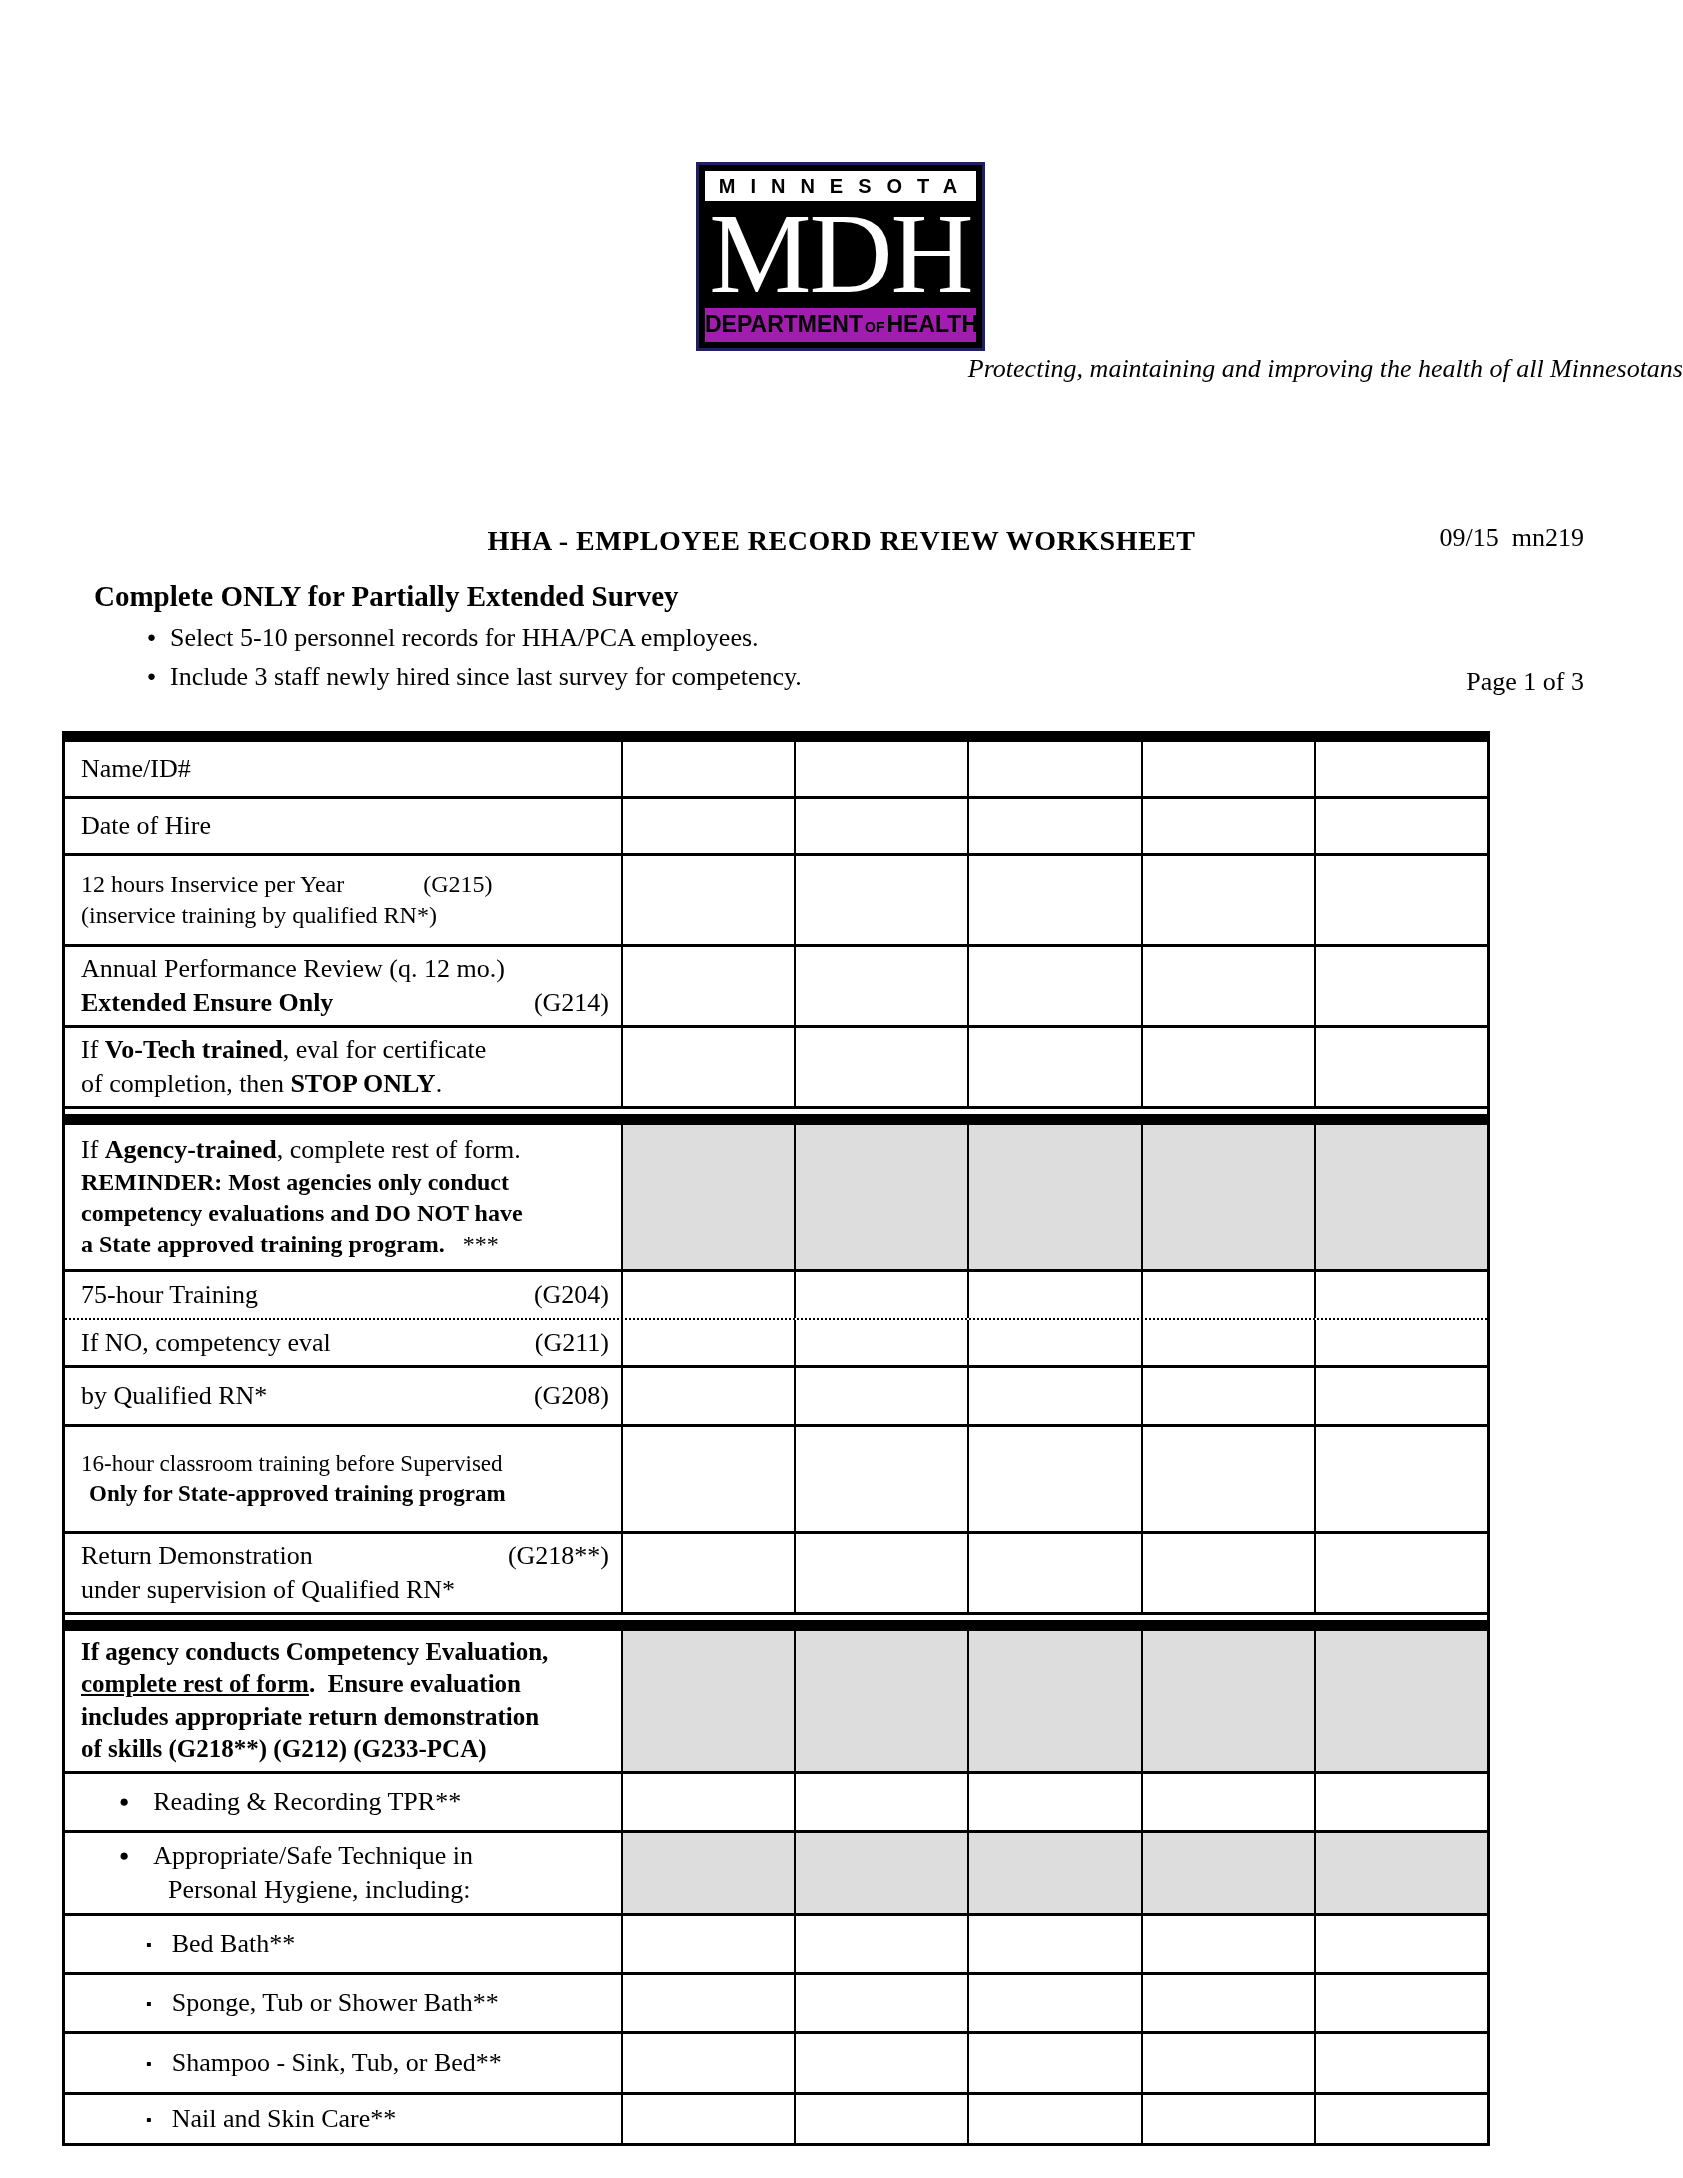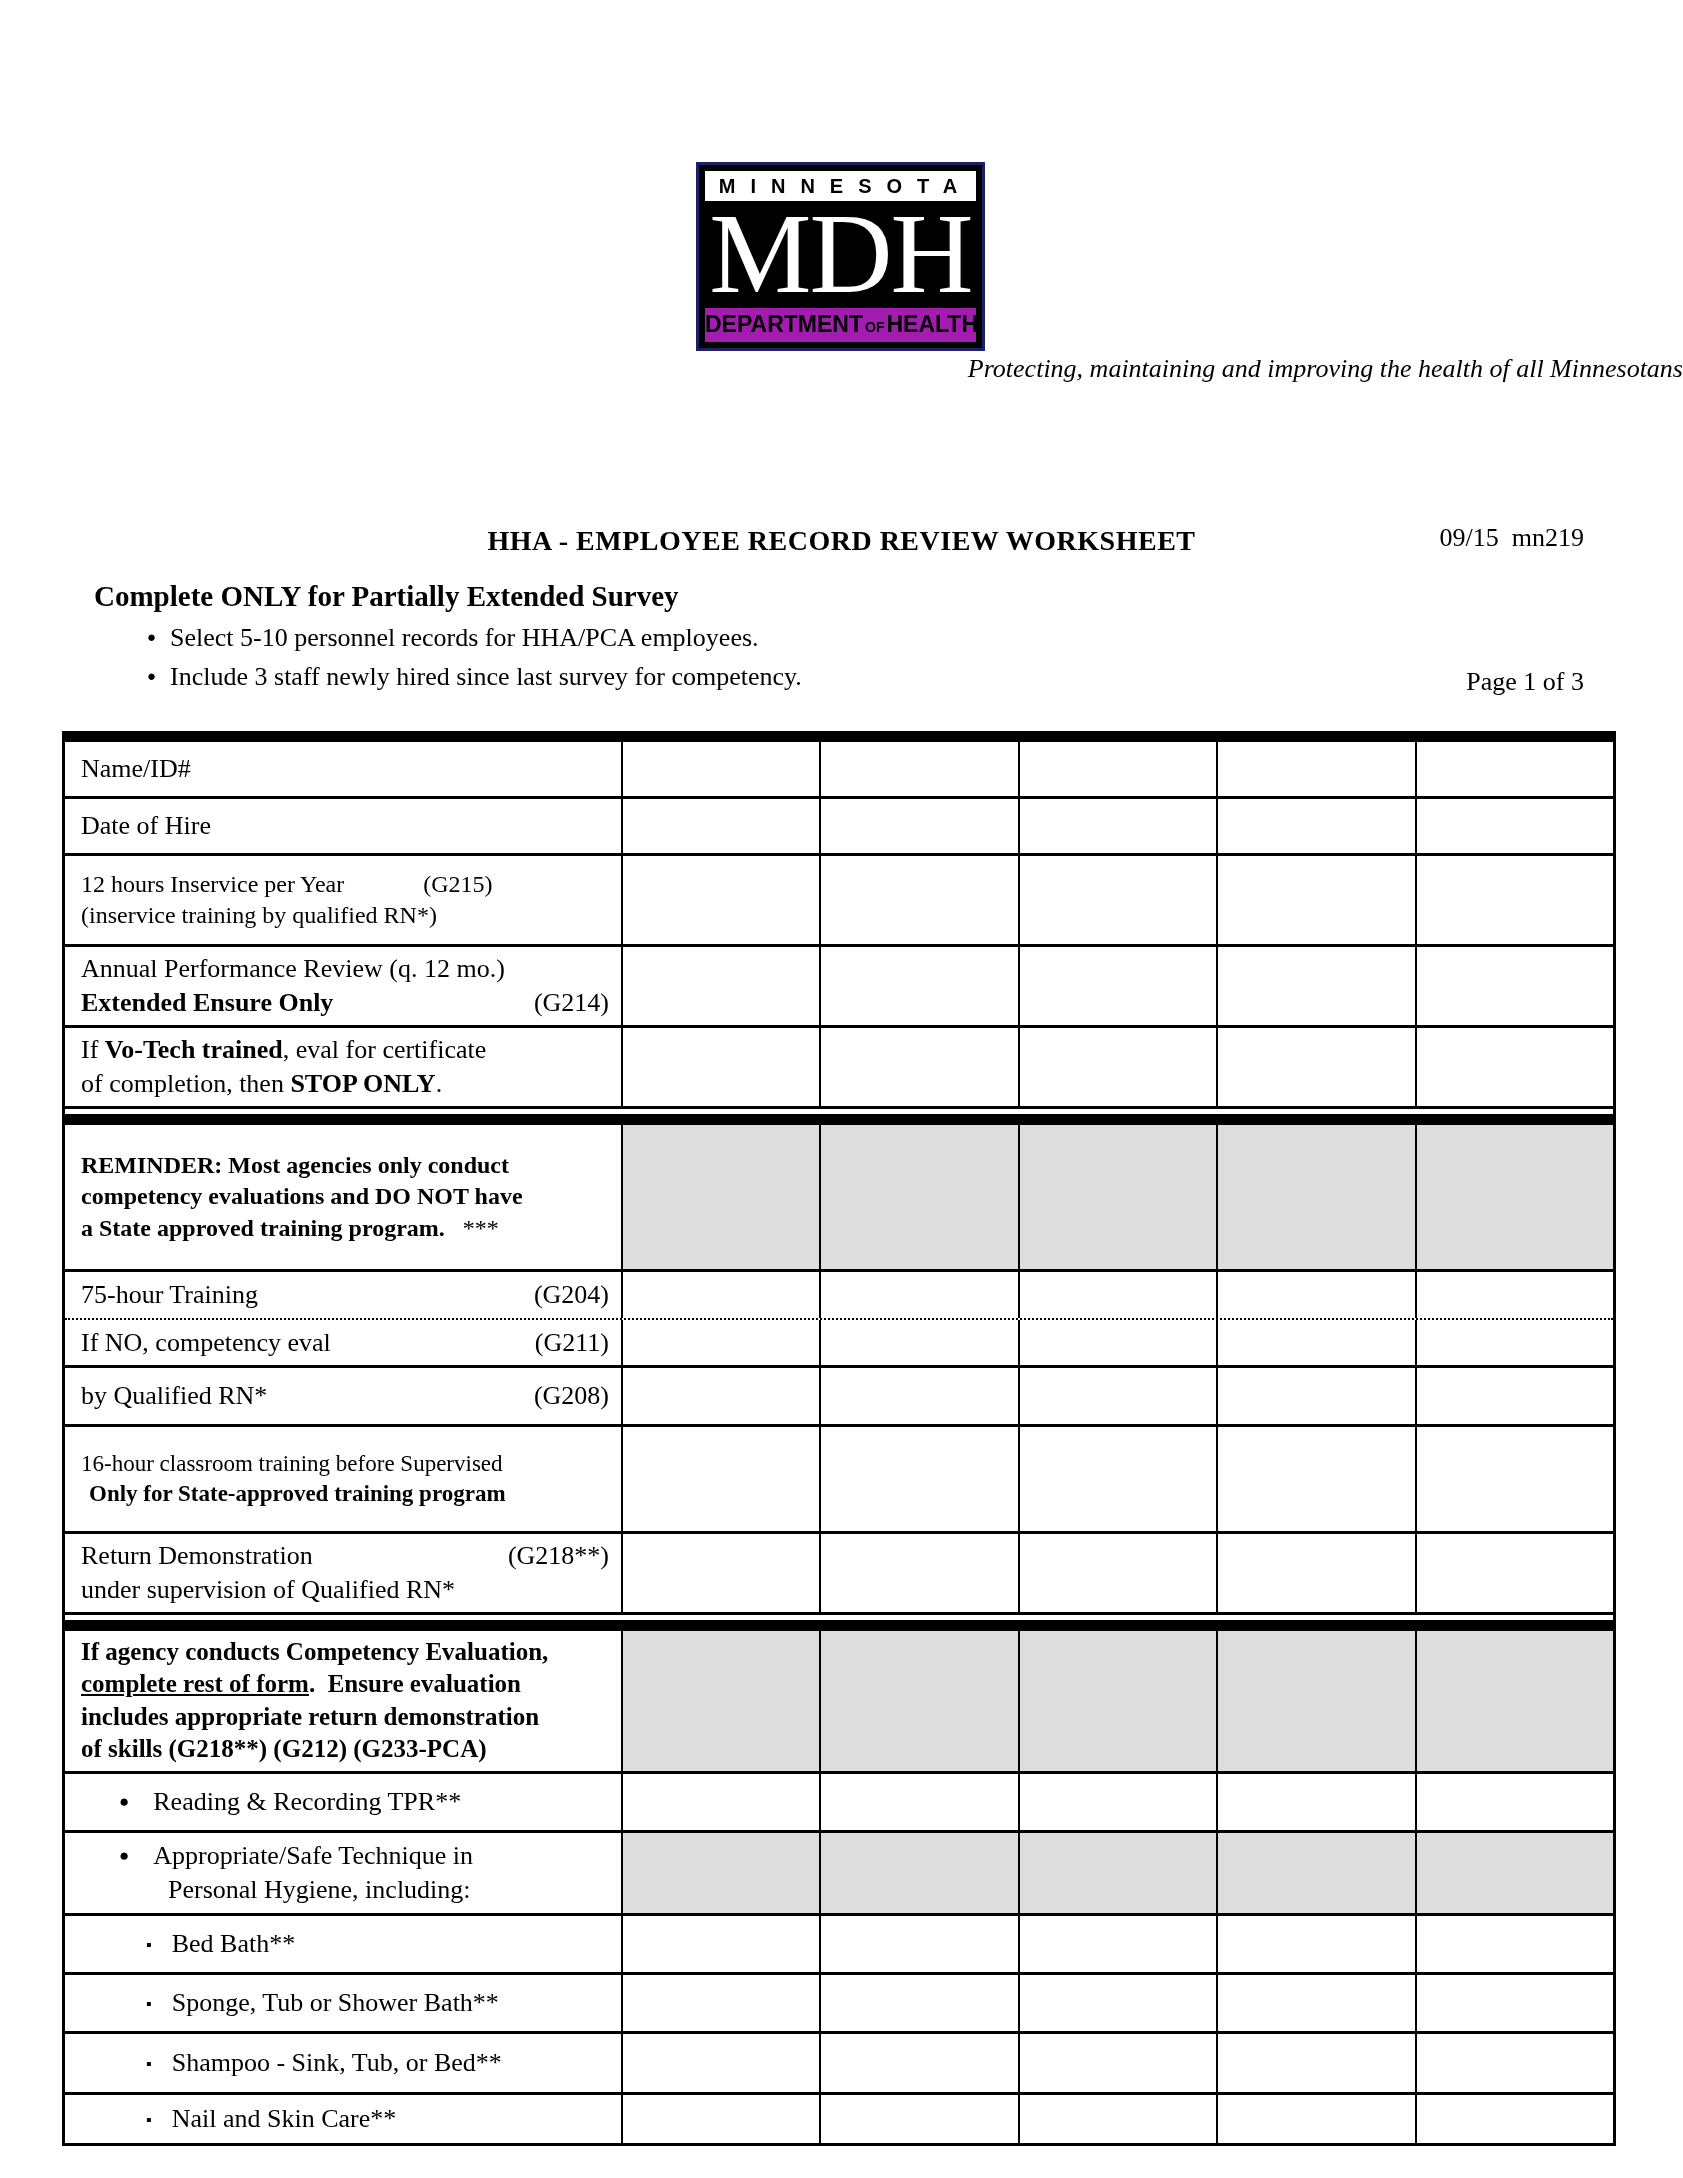--- a/index.html
+++ b/index.html
@@ -32,21 +32,21 @@
              font-style:italic; font-size:26px; }
   .meta { position:absolute; top:418px; right:99px; text-align:right;
           font-size:26px; line-height:48px; white-space:pre; }
   .title { position:absolute; top:525px; left:0; width:100%; text-align:center;
            font-weight:bold; font-size:28px; letter-spacing:0.5px; }
   .subtitle { position:absolute; top:580px; left:94px; font-weight:bold; font-size:29px; }
   .hbullets { position:absolute; top:620px; left:147px; font-size:26px; }
   .hb { display:flex; align-items:baseline; line-height:36px; }
   .hbdot { font-size:15px; margin-right:14px; position:relative; top:-4px; }
   
-  .tbl { position:absolute; left:62px; top:731px; width:1554px;
+  .tbl { position:absolute; left:62px; top:731px; width:1428px;
          border:3px solid #000; border-top:11px solid #000; background:#fff; }
   .trow { display:flex; border-bottom:3px solid #000; font-size:26px; line-height:1.3; }
   .trow:last-child { border-bottom:none; }
   .trow.dotted { border-bottom:2px dotted #000; }
   .lc { flex:0 0 556px; width:556px; padding:5px 12px 5px 16px;
         display:flex; flex-direction:column; justify-content:center; }
   .dc { flex:1 1 0; border-left:2px solid #000; }
   .dc.shade { background:#dddddd; }
   .sdiv { height:16px; background:#000; border-top:5px solid #fff; }
   .line { white-space:pre-wrap; }
@@ -151,20 +151,21 @@
         <div class="dc"></div>
         <div class="dc"></div>
         <div class="dc"></div>
         <div class="dc"></div>
       </div>
 
     <div class="sdiv"></div>
 
     <div class="trow shade-row" style="min-height:147px">
       <div class="lc">
+        <div class="line"><span>If </span><span class="b">Agency-trained</span><span>, complete rest of form.</span></div>
         <div class="line b sm">REMINDER: Most agencies only conduct</div>
         <div class="line b sm">competency evaluations and DO NOT have</div>
         <div class="line sm"><span class="b">a State approved training program.</span><span style="margin-left:18px">***</span></div>
       </div>
     <div class="dc shade"></div>
         <div class="dc shade"></div>
         <div class="dc shade"></div>
         <div class="dc shade"></div>
         <div class="dc shade"></div>
       </div>

